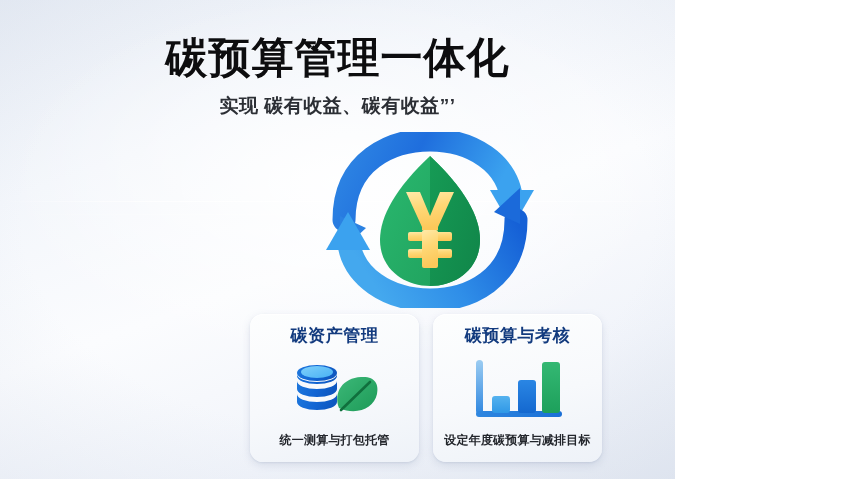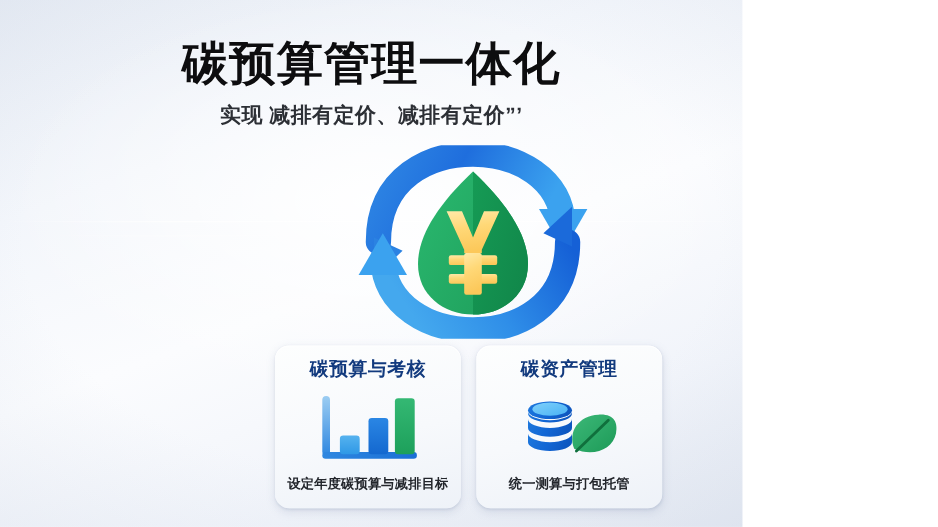--- a/index.html
+++ b/index.html
@@ -140,21 +140,21 @@
 <body>
 
 <div id="slide">
 
   <div class="vignette"></div>
   <div class="seam s1"></div>
   <div class="seam s2"></div>
 
   <div class="title">碳预算管理一体化</div>
 
-  <div class="subtitle">实现 减排有定价、减排有定价”’</div>
+  <div class="subtitle">实现 碳有收益、碳有收益”’</div>
 
   <div class="emblem">
     <svg viewBox="0 0 232 176" xmlns="http://www.w3.org/2000/svg">
       <defs>
         <linearGradient id="arrTop" x1="0" y1="0" x2="1" y2="0.25">
           <stop offset="0%" stop-color="#2f87e4"></stop>
           <stop offset="45%" stop-color="#1f6edd"></stop>
           <stop offset="100%" stop-color="#3ba2ef"></stop>
         </linearGradient>
         <linearGradient id="arrBot" x1="1" y1="0" x2="0" y2="0.3">
@@ -209,61 +209,20 @@
         <rect x="94" y="100" width="44" height="9" rx="2"></rect>
         <rect x="94" y="117" width="44" height="9" rx="2"></rect>
         <rect x="108" y="98" width="16" height="38" rx="2"></rect>
       </g>
     </svg>
   </div>
 
   <div class="cards">
 
     <div class="card">
-      <div class="card-title">碳预算与考核</div>
-
-      <div class="card-icon">
-        <svg width="96" height="64" viewBox="0 0 96 64" xmlns="http://www.w3.org/2000/svg">
-          <defs>
-            <linearGradient id="axis" x1="0" y1="0" x2="0" y2="1">
-              <stop offset="0%" stop-color="#9ccdf2"></stop>
-              <stop offset="100%" stop-color="#2f87e0"></stop>
-            </linearGradient>
-            <linearGradient id="b1" x1="0" y1="0" x2="0" y2="1">
-              <stop offset="0%" stop-color="#55b2ef"></stop>
-              <stop offset="100%" stop-color="#2f98e6"></stop>
-            </linearGradient>
-            <linearGradient id="b2" x1="0" y1="0" x2="0" y2="1">
-              <stop offset="0%" stop-color="#2a86e4"></stop>
-              <stop offset="100%" stop-color="#1468cf"></stop>
-            </linearGradient>
-            <linearGradient id="b3" x1="0" y1="0" x2="0" y2="1">
-              <stop offset="0%" stop-color="#34b873"></stop>
-              <stop offset="100%" stop-color="#1da05b"></stop>
-            </linearGradient>
-            <linearGradient id="base" x1="0" y1="0" x2="1" y2="0">
-              <stop offset="0%" stop-color="#2f87e0"></stop>
-              <stop offset="100%" stop-color="#1a6fd6"></stop>
-            </linearGradient>
-          </defs>
-
-          <rect x="6" y="2" width="7" height="54" rx="3.5" fill="url(#axis)"></rect>
-
-          <rect x="6" y="53" width="86" height="6" rx="3" fill="url(#base)"></rect>
-
-          <rect x="22" y="38" width="18" height="17" rx="3" fill="url(#b1)"></rect>
-          <rect x="48" y="22" width="18" height="33" rx="3" fill="url(#b2)"></rect>
-          <rect x="72" y="4" width="18" height="51" rx="3" fill="url(#b3)"></rect>
-        </svg>
-      </div>
-
-      <div class="card-desc">设定年度碳预算与减排目标</div>
-    </div>
-
-    <div class="card">
       <div class="card-title">碳资产管理</div>
 
       <div class="card-icon">
         <svg width="96" height="64" viewBox="0 0 96 64" xmlns="http://www.w3.org/2000/svg">
           <defs>
             <linearGradient id="dbBody" x1="0" y1="0" x2="1" y2="0.2">
               <stop offset="0%" stop-color="#1e78dd"></stop>
               <stop offset="55%" stop-color="#1266d4"></stop>
               <stop offset="100%" stop-color="#0e57c0"></stop>
             </linearGradient>
@@ -291,14 +250,55 @@
                      C 88 18, 92 26, 90 36
                      C 87 50, 70 58, 52 50 Z" fill="url(#lf)"></path>
             <path d="M54 52 L 83 24" stroke="#10703d" stroke-width="2.6" stroke-linecap="round" fill="none"></path>
           </g>
         </svg>
       </div>
 
       <div class="card-desc">统一测算与打包托管</div>
     </div>
 
+    <div class="card">
+      <div class="card-title">碳预算与考核</div>
+
+      <div class="card-icon">
+        <svg width="96" height="64" viewBox="0 0 96 64" xmlns="http://www.w3.org/2000/svg">
+          <defs>
+            <linearGradient id="axis" x1="0" y1="0" x2="0" y2="1">
+              <stop offset="0%" stop-color="#9ccdf2"></stop>
+              <stop offset="100%" stop-color="#2f87e0"></stop>
+            </linearGradient>
+            <linearGradient id="b1" x1="0" y1="0" x2="0" y2="1">
+              <stop offset="0%" stop-color="#55b2ef"></stop>
+              <stop offset="100%" stop-color="#2f98e6"></stop>
+            </linearGradient>
+            <linearGradient id="b2" x1="0" y1="0" x2="0" y2="1">
+              <stop offset="0%" stop-color="#2a86e4"></stop>
+              <stop offset="100%" stop-color="#1468cf"></stop>
+            </linearGradient>
+            <linearGradient id="b3" x1="0" y1="0" x2="0" y2="1">
+              <stop offset="0%" stop-color="#34b873"></stop>
+              <stop offset="100%" stop-color="#1da05b"></stop>
+            </linearGradient>
+            <linearGradient id="base" x1="0" y1="0" x2="1" y2="0">
+              <stop offset="0%" stop-color="#2f87e0"></stop>
+              <stop offset="100%" stop-color="#1a6fd6"></stop>
+            </linearGradient>
+          </defs>
+
+          <rect x="6" y="2" width="7" height="54" rx="3.5" fill="url(#axis)"></rect>
+
+          <rect x="6" y="53" width="86" height="6" rx="3" fill="url(#base)"></rect>
+
+          <rect x="22" y="38" width="18" height="17" rx="3" fill="url(#b1)"></rect>
+          <rect x="48" y="22" width="18" height="33" rx="3" fill="url(#b2)"></rect>
+          <rect x="72" y="4" width="18" height="51" rx="3" fill="url(#b3)"></rect>
+        </svg>
+      </div>
+
+      <div class="card-desc">设定年度碳预算与减排目标</div>
+    </div>
+
   </div>
 </div>
 
 </body></html>

